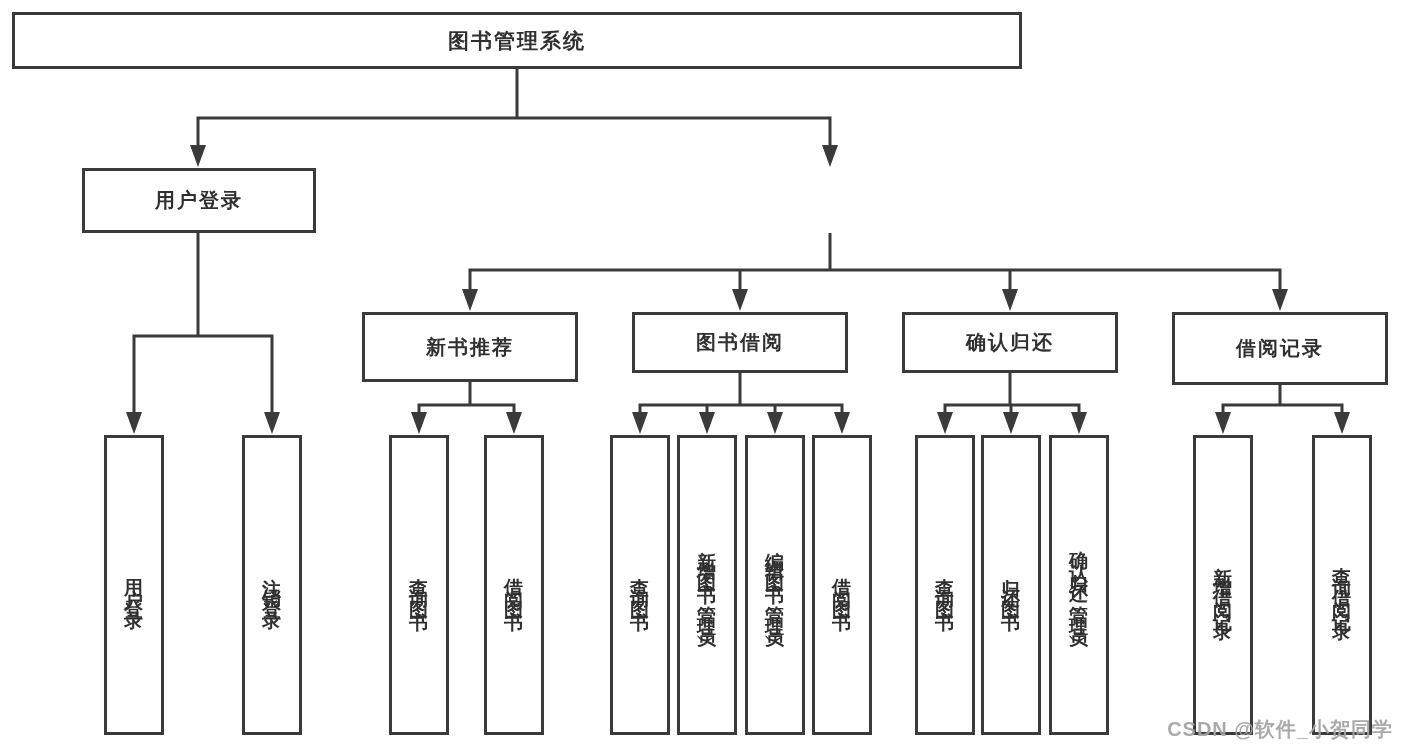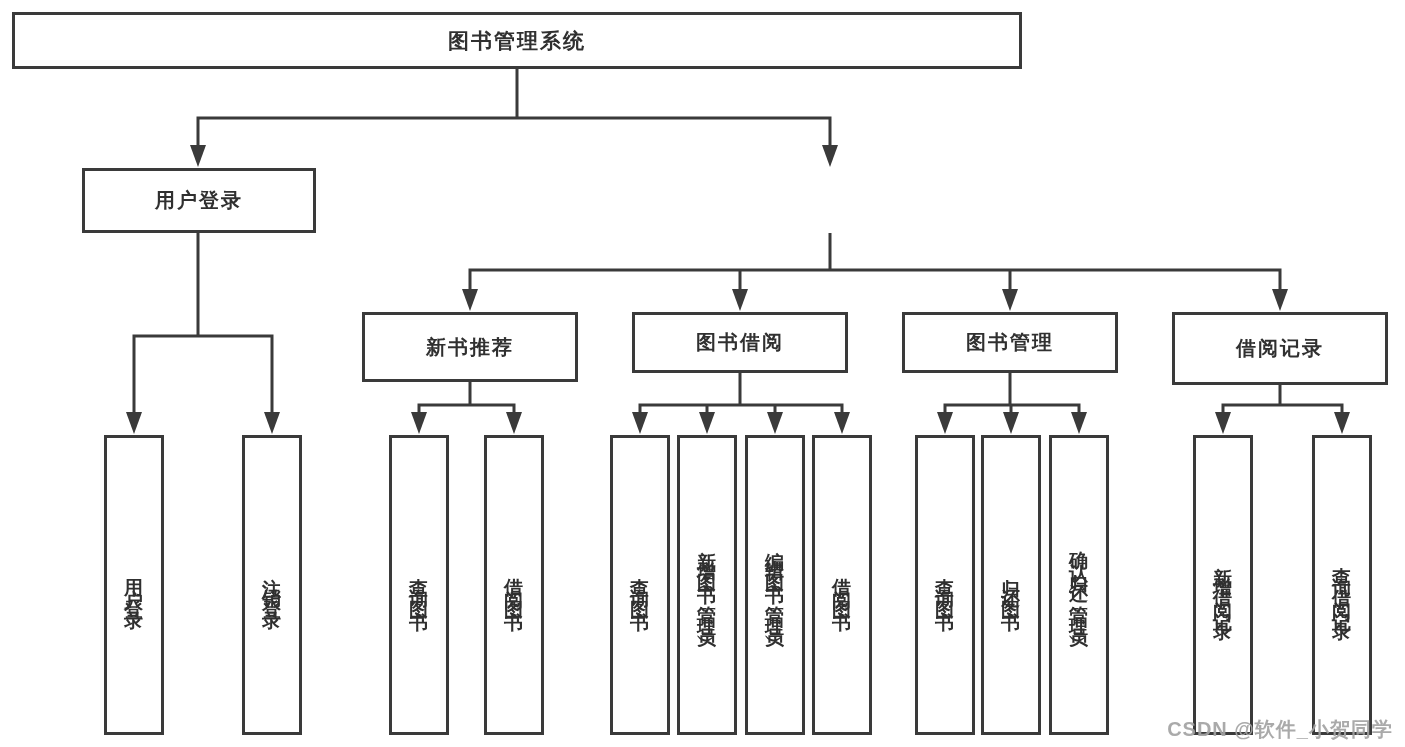--- a/index.html
+++ b/index.html
@@ -96,21 +96,21 @@
       <path d="M1334 412 L1350 412 L1342 434 Z"></path>
     </g>
   </svg>
 
   <div class="node root" style="left:12px; top:12px; width:1010px; height:57px;">图书管理系统</div>
 
   <div class="node" style="left:82px; top:168px; width:234px; height:65px;">用户登录</div>
 
   <div class="node" style="left:362px; top:312px; width:216px; height:70px;">新书推荐</div>
   <div class="node" style="left:632px; top:312px; width:216px; height:61px;">图书借阅</div>
-  <div class="node" style="left:902px; top:312px; width:216px; height:61px;">图书管理</div>
+  <div class="node" style="left:902px; top:312px; width:216px; height:61px;">确认归还</div>
   <div class="node" style="left:1172px; top:312px; width:216px; height:73px;">借阅记录</div>
 
   <div class="node vnode" style="left:104px; top:435px; width:60px; height:300px;">用户登录</div>
   <div class="node vnode" style="left:242px; top:435px; width:60px; height:300px;">注销登录</div>
 
   <div class="node vnode" style="left:389px; top:435px; width:60px; height:300px;">查询图书</div>
   <div class="node vnode" style="left:484px; top:435px; width:60px; height:300px;">借阅图书</div>
 
   <div class="node vnode" style="left:610px; top:435px; width:60px; height:300px;">查询图书</div>
   <div class="node vnode" style="left:677px; top:435px; width:60px; height:300px;">新增图书（管理员）</div>

